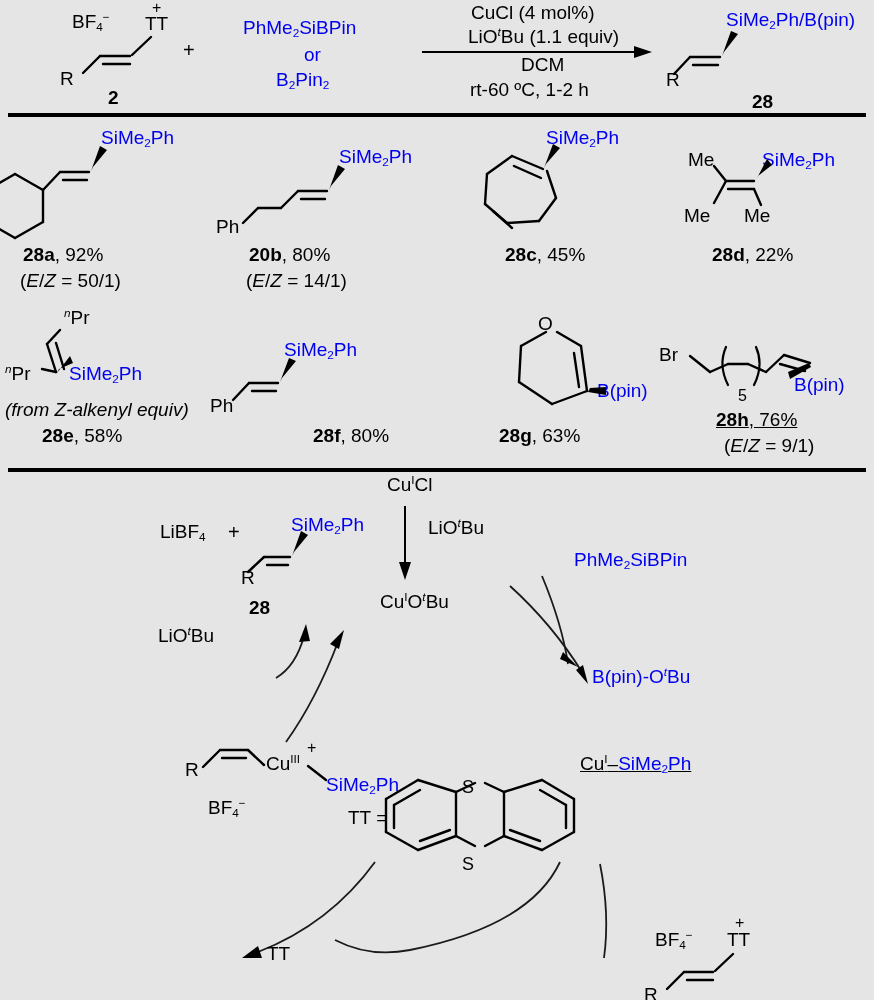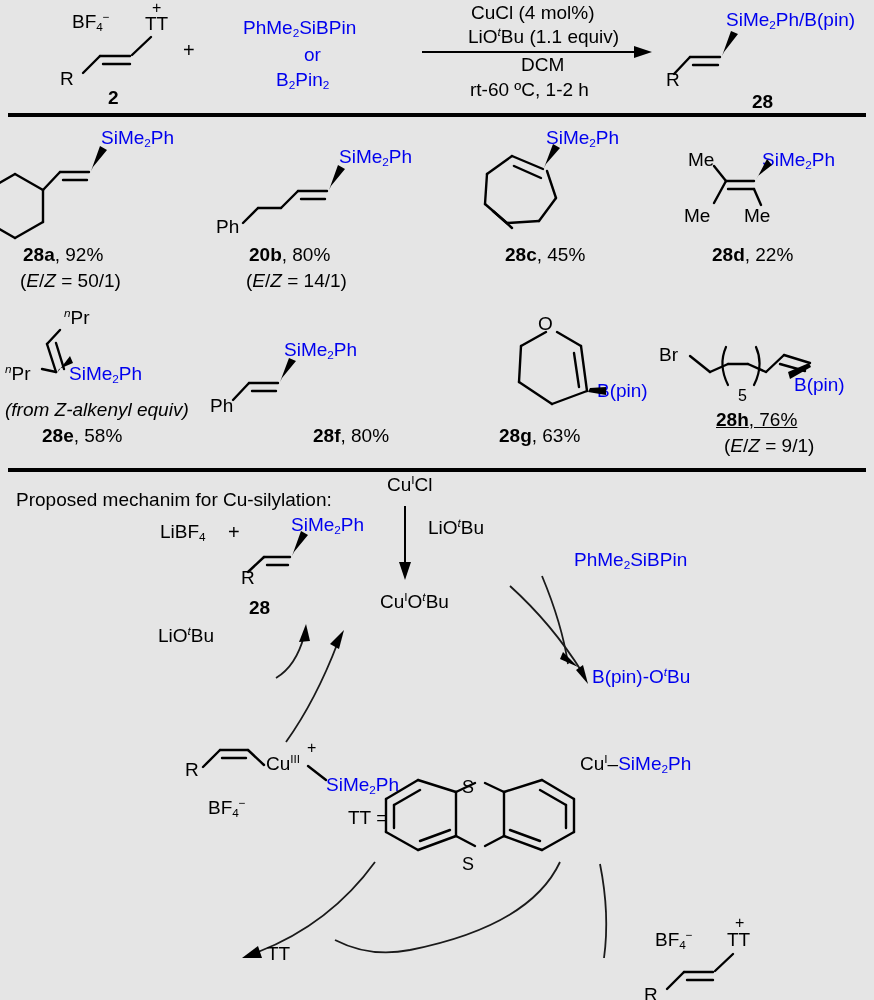--- a/index.html
+++ b/index.html
@@ -233,42 +233,41 @@
       </svg>
       <div class="txt f19" style="left:716px;top:110px;text-decoration:underline;"><span class="bold">28h</span><span>, 76%</span></div>
       <div class="txt f19" style="left:724px;top:136px;">(<span class="ital">E</span>/<span class="ital">Z</span> = 9/1)</div>
     </div>
   </div>
 
   <div class="rule" style="left:8px;top:468px;width:858px;"></div>
 
   <div class="abs" style="left:0;top:472px;width:874px;height:528px;">
 
-    <div class="txt f19" style="left:16px;top:18px;">Proposed mechanim for Cu-silylation:</div>
 
     <div class="txt f19" style="left:387px;top:3px;">Cu<sup>I</sup>Cl</div>
 
     <svg style="left:380px;top:0;width:60px;height:140px;">
       <path class="arr" d="M 25 34 L 25 96"></path>
       <path class="wedge" d="M 25 108 L 19 90 L 31 90 Z"></path>
     </svg>
     <div class="txt f19" style="left:428px;top:46px;">LiO<sup class="supi">t</sup>Bu</div>
 
     <div class="txt f19" style="left:380px;top:120px;">Cu<sup>I</sup>O<sup class="supi">t</sup>Bu</div>
 
     <div class="txt f19 blue" style="left:574px;top:78px;">PhMe<sub>2</sub>SiBPin</div>
     <div class="txt f19 blue" style="left:592px;top:195px;">B(pin)-O<sup class="supi">t</sup>Bu</div>
     <svg style="left:470px;top:100px;width:300px;height:140px;">
       <path class="curv" d="M 40 14 Q 82 52 112 100"></path>
       <path class="wedge" d="M 118 112 L 106 98 L 113 93 Z"></path>
       <path class="curv" d="M 72 4 Q 92 52 98 92"></path>
       <path class="wedge" d="M 108 95 L 90 87 L 93 80 Z"></path>
     </svg>
 
-    <div class="txt f19" style="left:580px;top:282px;">Cu<sup>I</sup>–<span class="blue">SiMe<sub>2</sub>Ph</span></div>
+    <div class="txt f19" style="left:580px;top:282px;text-decoration:underline;">Cu<sup>I</sup>–<span class="blue">SiMe<sub>2</sub>Ph</span></div>
 
     <div class="txt f19" style="left:160px;top:50px;">LiBF<sub>4</sub></div>
     <div class="txt f20" style="left:228px;top:50px;">+</div>
     <div class="txt f19 blue" style="left:291px;top:43px;">SiMe<sub>2</sub>Ph</div>
     <svg style="left:230px;top:0;width:140px;height:130px;">
       <path class="wedge" d="M 62 84 L 64 80 L 78 63 L 71 59 Z"></path>
       <path class="bd" d="M 60 85 L 34 85"></path>
       <path class="bd" d="M 58 93 L 37 93"></path>
       <path class="bd" d="M 34 85 L 18 100"></path>
     </svg>

